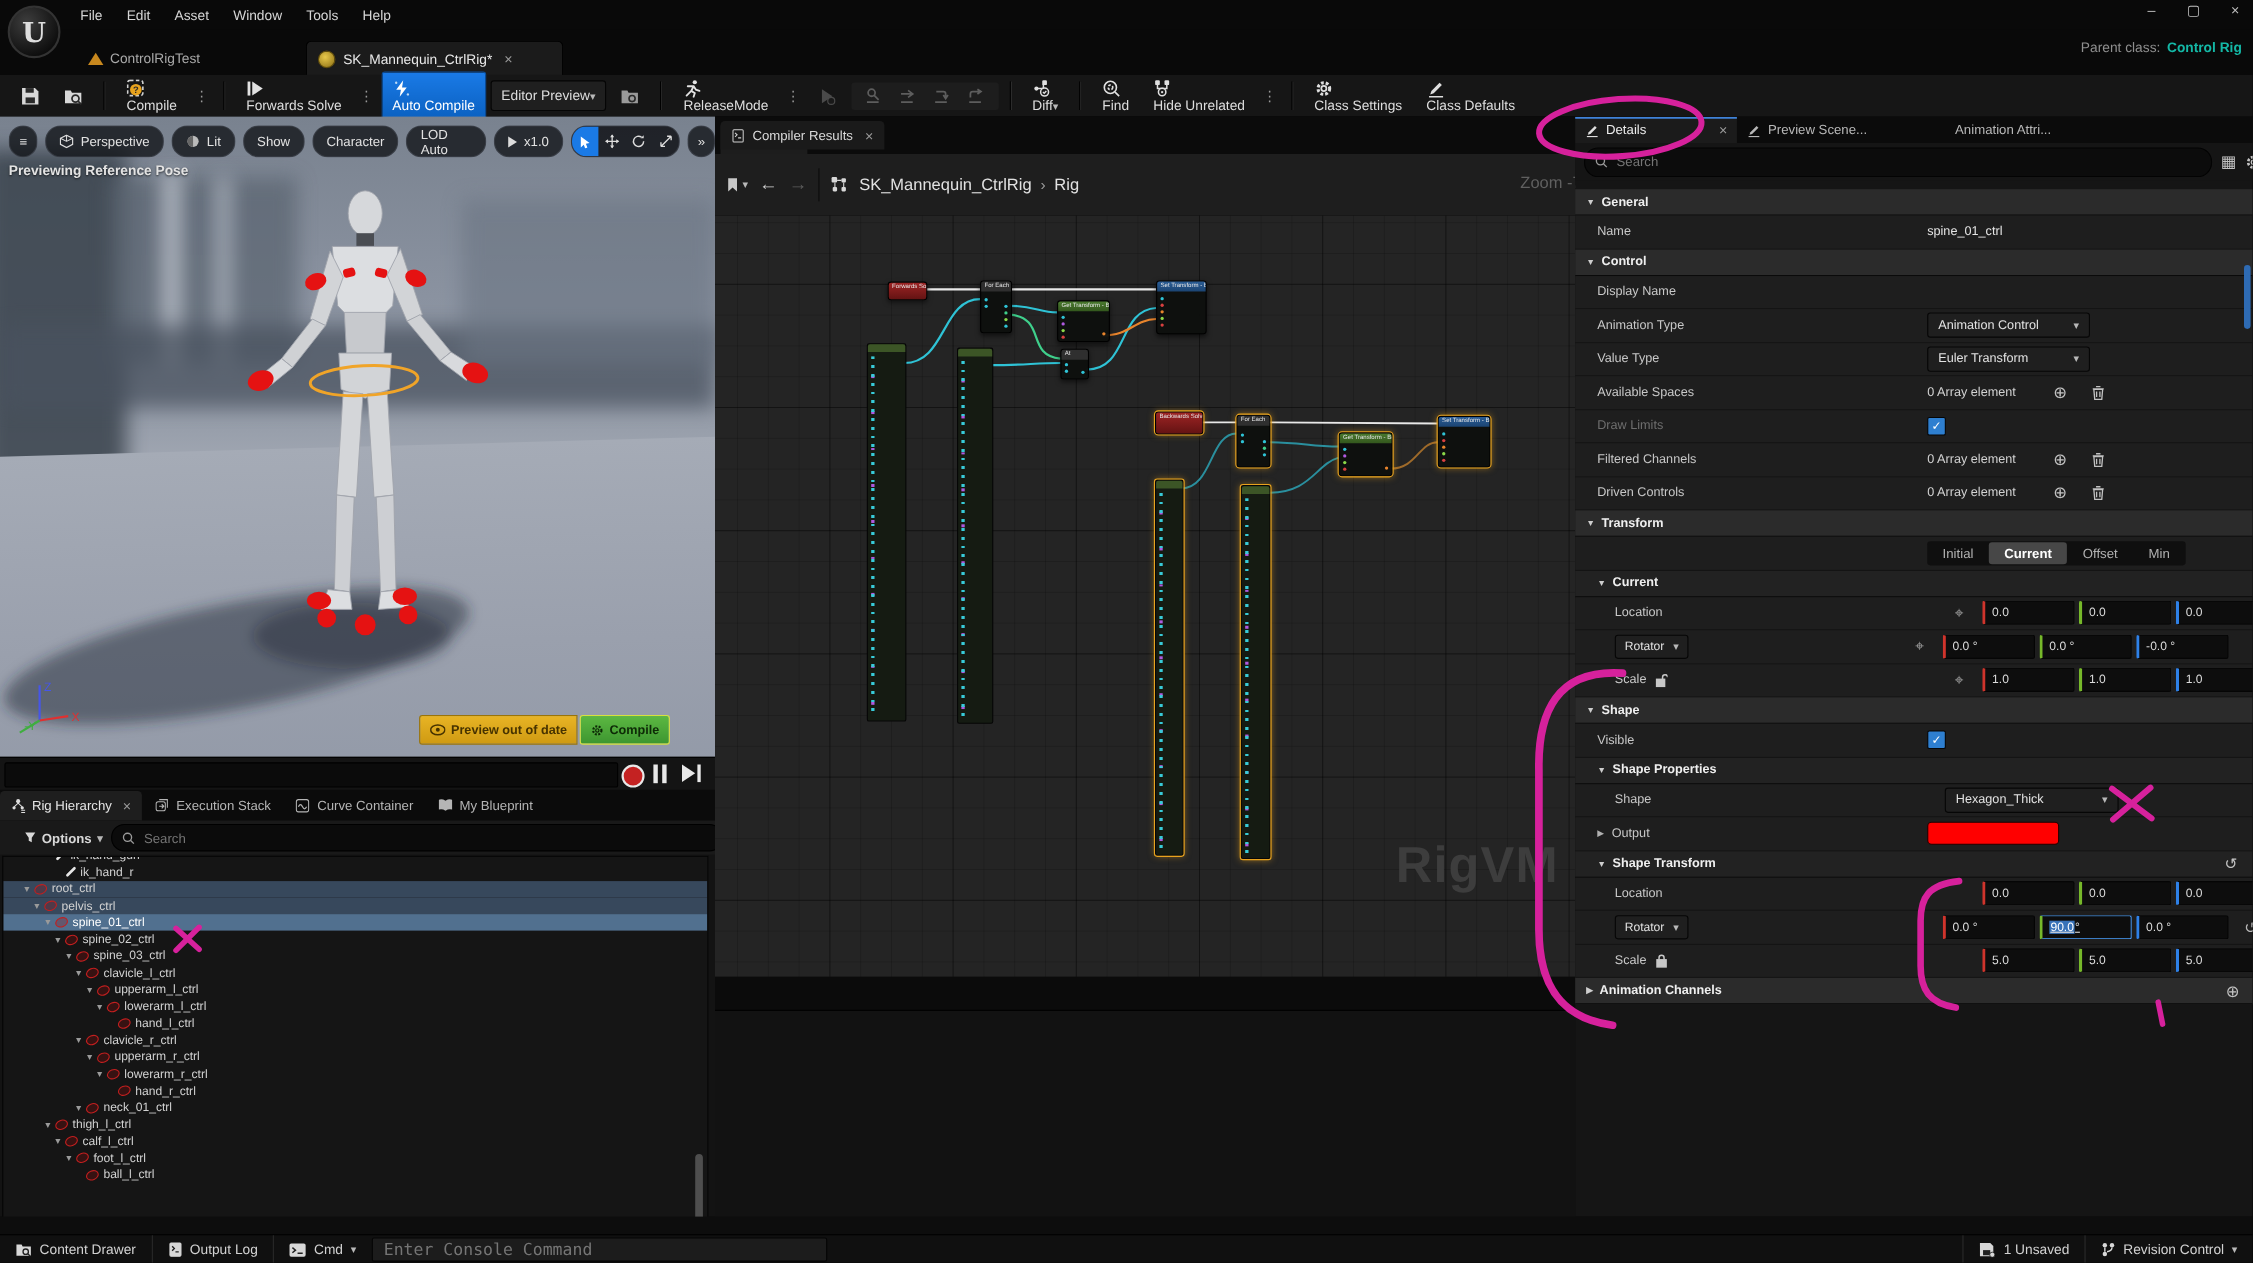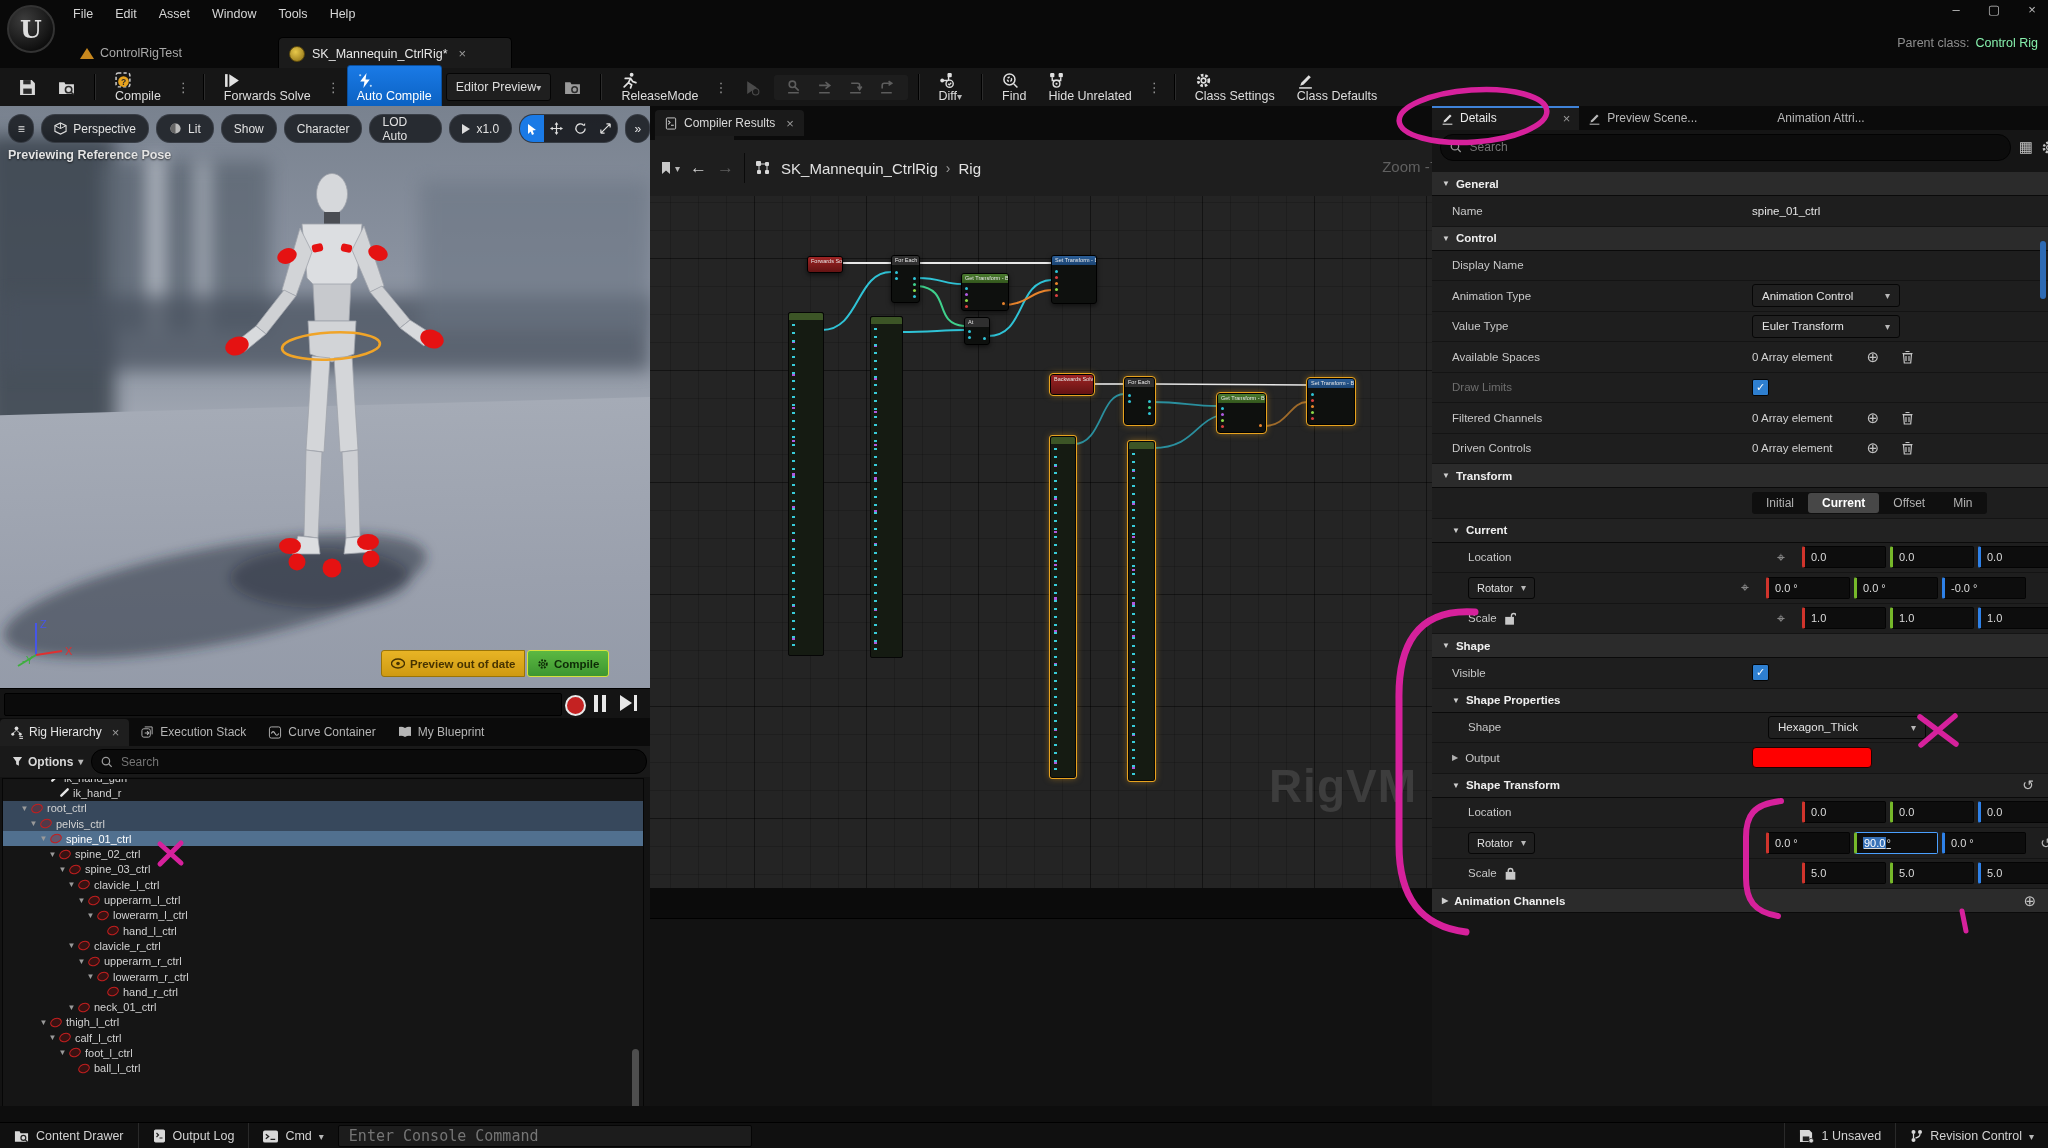--- a/index.html
+++ b/index.html
@@ -21,21 +21,21 @@
   
   .tabrow{left:0;top:27px;width:2048px;height:41px;background:#090909;border-bottom:1px solid #000;}
   .bgtab{left:70px;top:39px;height:28px;gap:6px;font-size:12.5px;color:#a8a8a8;padding:0 10px;}
   .warnico{width:0;height:0;border-left:7px solid transparent;border-right:7px solid transparent;border-bottom:11px solid #c8881e;position:relative;}
   .acttab{left:278px;top:37px;width:212px;height:31px;background:#1b1b1b;border:1px solid #000;border-bottom:none;
           border-radius:5px 5px 0 0;gap:7px;padding:0 10px;font-size:12.5px;color:#e8e8e8;}
   .rigball{width:14px;height:14px;border-radius:50%;background:radial-gradient(circle at 40% 35%,#e8c84a,#8a6d14);border:1px solid #5f4c0d;}
   .tabx{color:#9a9a9a;font-size:13px;margin-left:4px;}
   .pclass{right:10px;top:36px;font-size:12.5px;gap:6px;}
   .pclass .l{color:#8f8f8f;}
-  .pclass .v{color:#86efac;font-weight:normal;}
+  .pclass .v{color:#14b8a6;font-weight:bold;}
   
   .toolbar{left:0;top:68px;width:2048px;height:38px;background:#161616;border-bottom:1px solid #000;gap:4px;padding-left:10px;}
   .tbtn{gap:7px;padding:6px 9px;font-size:12.5px;color:#dedede;border-radius:3px;white-space:nowrap;}
   .tsep{width:1px;height:26px;background:#000;border-right:1px solid #2b2b2b;margin:0 6px;}
   .kebab{color:#9a9a9a;font-size:13px;padding:0 3px;}
   .bluebtn{background:linear-gradient(#1a7ae6,#0a60c0);color:#fff;border:1px solid #0a4f9e;}
   .drkbtn{background:#1f1f1f;border:1px solid #050505;}
   .dbggrp{gap:14px;padding:4px 12px;background:#1d1d1d;border-radius:3px;color:#5d5d5d;}
   .chev{font-size:10px;color:#b8b8b8;}
   .ticon{width:17px;height:17px;flex:none;}
@@ -60,21 +60,21 @@
   .recbtn{left:565px;top:6px;width:17px;height:17px;border-radius:50%;border:2px solid #e8e8e8;background:#c42222;}
   .pausebtn{left:594px;top:6px;width:16px;height:17px;}
   .pausebtn i{display:inline-block;width:4px;height:17px;background:#e8e8e8;margin-right:4px;}
   .stepbtn{left:620px;top:6px;width:0;height:0;border-top:8px solid transparent;border-bottom:8px solid transparent;border-left:12px solid #e8e8e8;}
   .stepbar{left:634px;top:6px;width:3px;height:16px;background:#e8e8e8;}
   
   .hierpanel{left:0;top:718px;width:650px;height:388px;background:#131313;}
   .ptabbar{left:0;top:0;width:650px;height:28px;background:#0b0b0b;gap:2px;font-size:12px;color:#b5b5b5;}
   .ptab{gap:6px;padding:0 10px;height:27px;}
   .ptab.on{background:#1e1e1e;border-radius:4px 4px 0 0;color:#e6e6e6;}
-  .optrow{left:0;top:28px;width:650px;height:31px;background:#191919;gap:8px;padding-left:12px;}
+  .optrow{left:0;top:28px;width:650px;height:31px;background:#191919;gap:8px;padding-left:22px;}
   .optbtn{gap:5px;font-size:12px;font-weight:bold;color:#d8d8d8;}
   .hsearch{width:536px;height:23px;background:#0b0b0b;border:1px solid #000;border-radius:12px;gap:6px;padding:0 9px;}
   .hsearch input,.dsearch input{background:transparent;border:none;outline:none;color:#bdbdbd;font-size:12px;width:100%;font-family:"Liberation Sans",sans-serif;}
   .tree{left:2px;top:60px;width:640px;height:328px;overflow:hidden;background:#151515;border:1px solid #060606;}
   .tlist{margin-top:-9px;}
   .trow{display:flex;align-items:center;height:15.3px;font-size:11px;color:#d2d2d2;white-space:nowrap;}
   .trow .car{width:9px;flex:none;font-size:8px;color:#9a9a9a;text-align:center;}
   .trow .cic{width:10px;height:7px;border:1.6px solid #c21f1f;border-radius:50%;transform:rotate(-22deg);flex:none;margin:0 4px 0 2px;background:rgba(160,10,10,.25);}
   .trow .bic{width:11px;height:11px;flex:none;margin:0 3px 0 2px;}
   .sel1{background:#37485c;}

